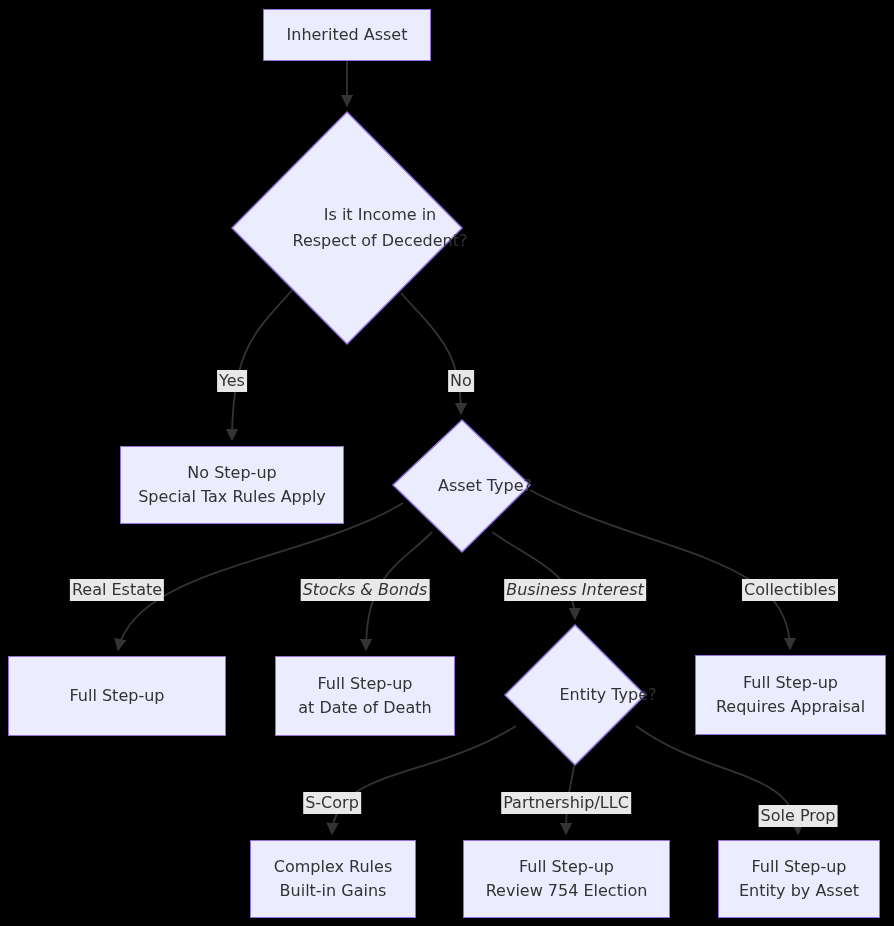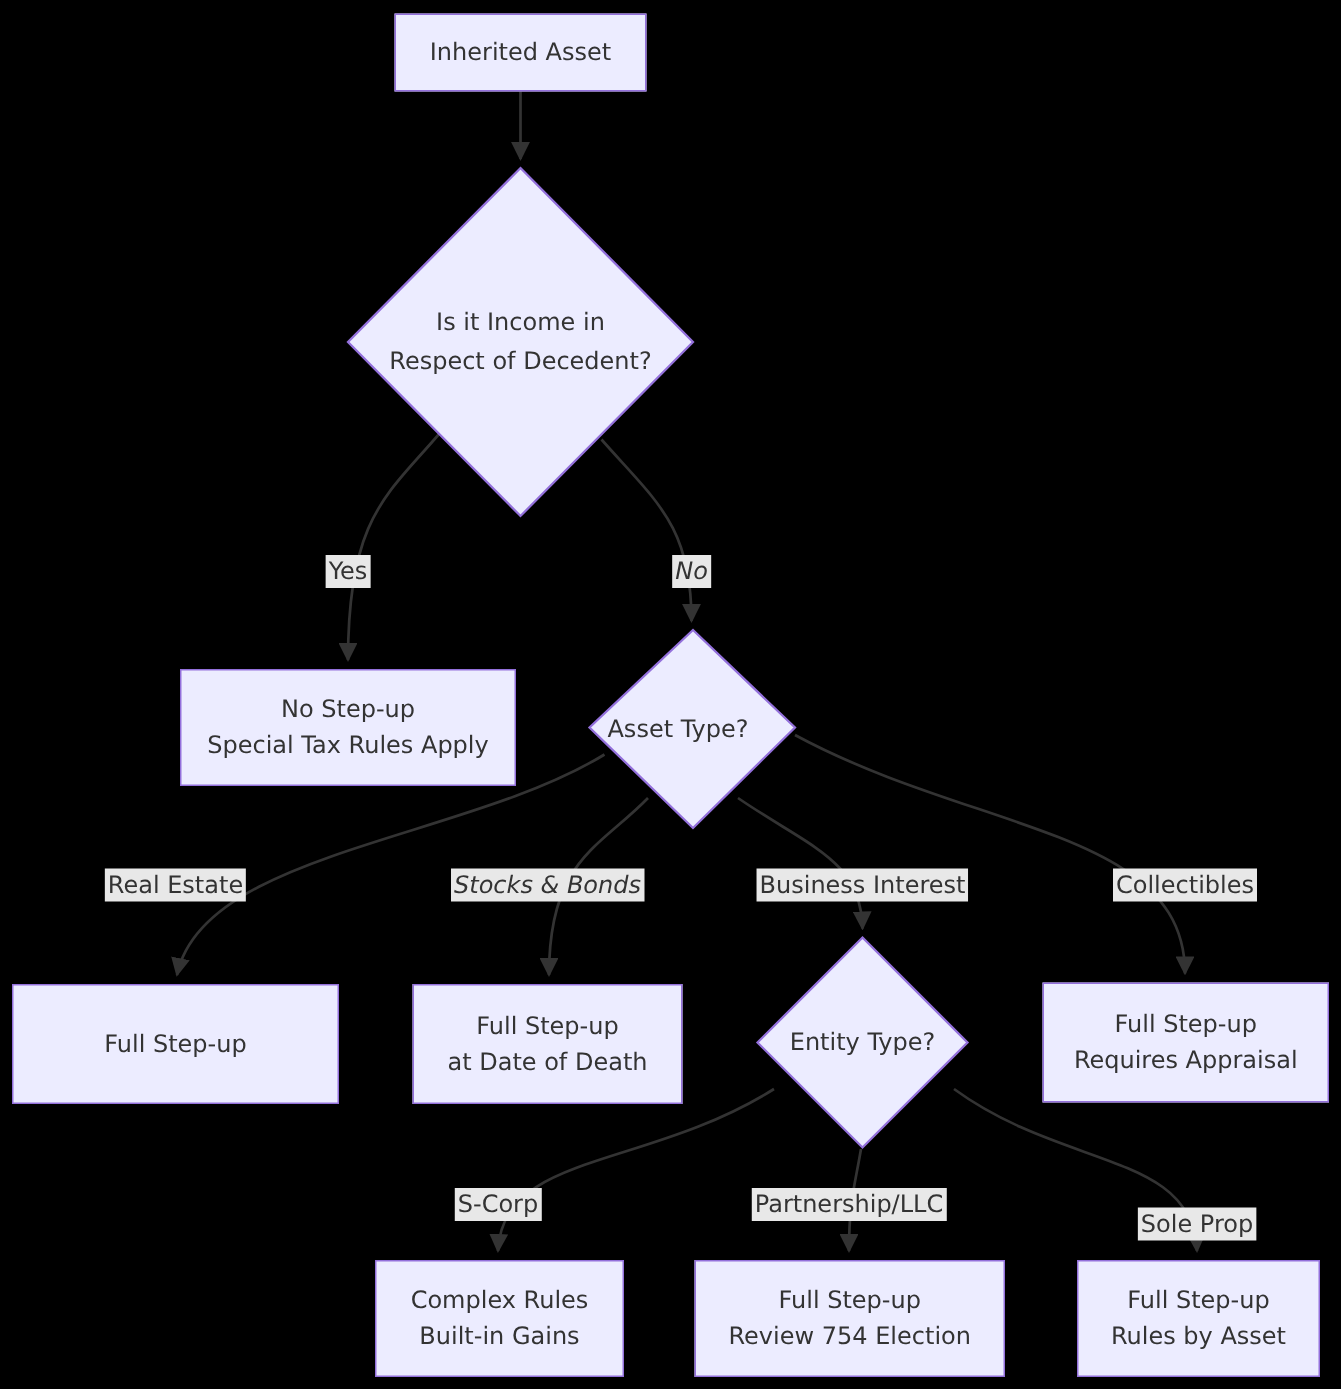--- a/index.html
+++ b/index.html
@@ -33,20 +33,21 @@
     white-space: nowrap;
   }
   .diamond-label {
     position: absolute;
     transform: translate(-50%, -50%);
     color: #333333;
     font-size: 16px;
     line-height: 26px;
     text-align: center;
     white-space: nowrap;
+    margin-left: 33px;
   }
   .edge-label {
     position: absolute;
     transform: translate(-50%, -50%);
     background: #e8e8e8;
     color: #333333;
     font-size: 16px;
     line-height: 22px;
     padding: 0 2px;
     white-space: nowrap;
@@ -108,39 +109,39 @@
     <span>Built-in Gains</span>
   </div>
 
   <div class="node" style="left:463px; top:840px; width:207px; height:78px;">
     <span>Full Step-up</span>
     <span>Review 754 Election</span>
   </div>
 
   <div class="node" style="left:718px; top:840px; width:162px; height:78px;">
     <span>Full Step-up</span>
-    <span>Rules by Asset</span>
+    <span>Entity by Asset</span>
   </div>
 
   <div class="diamond-label" style="left:347px; top:228px;">
     <div>Is it Income in</div>
     <div>Respect of Decedent?</div>
   </div>
 
   <div class="diamond-label" style="left:452px; top:486px;">
     <div>Asset Type?</div>
   </div>
 
   <div class="diamond-label" style="left:575px; top:695px;">
     <div>Entity Type?</div>
   </div>
 
   <div class="edge-label" style="left:232px; top:381px;">Yes</div>
-  <div class="edge-label" style="left:461px; top:381px;font-style:italic;">No</div>
+  <div class="edge-label" style="left:461px; top:381px;">No</div>
   <div class="edge-label" style="left:117px; top:590px;">Real Estate</div>
   <div class="edge-label" style="left:365px; top:590px;font-style:italic;">Stocks &amp; Bonds</div>
-  <div class="edge-label" style="left:575px; top:590px;">Business Interest</div>
+  <div class="edge-label" style="left:575px; top:590px;font-style:italic;">Business Interest</div>
   <div class="edge-label" style="left:790px; top:590px;">Collectibles</div>
   <div class="edge-label" style="left:332px; top:803px;">S-Corp</div>
   <div class="edge-label" style="left:566px; top:803px;">Partnership/LLC</div>
   <div class="edge-label" style="left:798px; top:803px;margin-top:13px;">Sole Prop</div>
 
 </div>
 
 </body></html>

